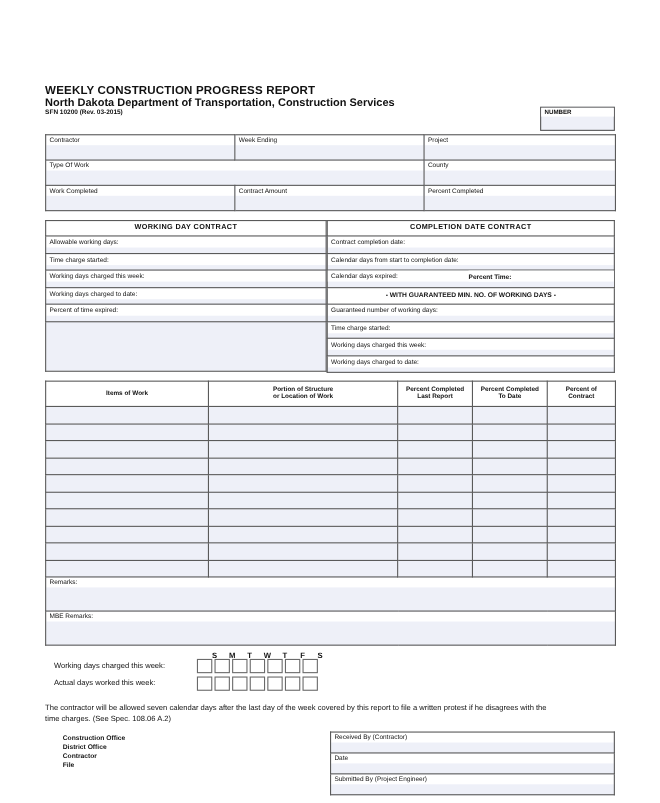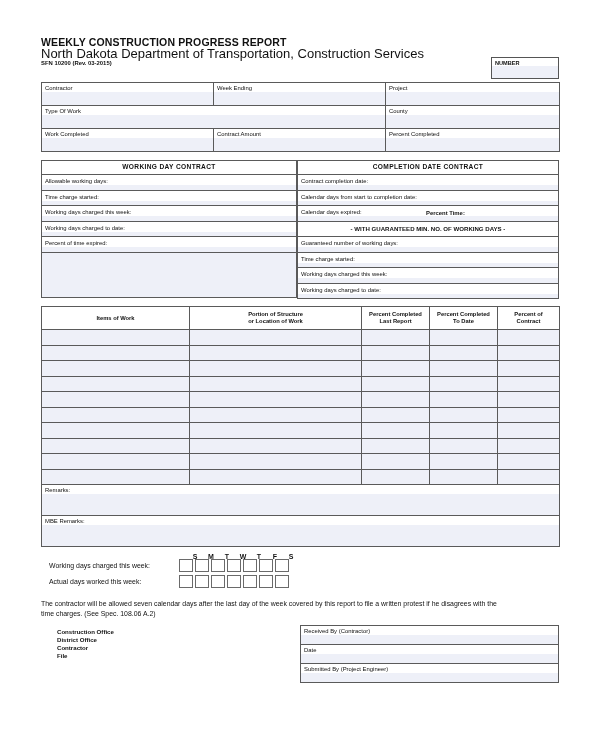--- a/index.html
+++ b/index.html
@@ -15,20 +15,21 @@
     -webkit-font-smoothing: antialiased;
   }
 
   .page {
     position: relative;
     width: 600px;
     height: 532px;
     background: #ffffff;
     box-sizing: border-box;
     padding: 4px;
+    margin-top: 40px;
   }
 
   .sheet {
     position: absolute;
     left: 41px;
     top: 36px;
     width: 518px;
   }
 
   
@@ -39,22 +40,22 @@
   .form-title {
     font-size: 10.5px;
     font-weight: bold;
     letter-spacing: 0.15px;
     line-height: 12px;
     margin: 0;
     padding: 0;
     color: #111;
   }
   .form-subtitle {
-    font-size: 13px;
-    font-weight: normal;
+    font-size: 10px;
+    font-weight: bold;
     line-height: 10px;
     margin-top: 1px;
     color: #111;
   }
   .form-code {
     font-size: 5.9px;
     font-weight: bold;
     line-height: 8px;
     margin-top: 0px;
     color: #111;

